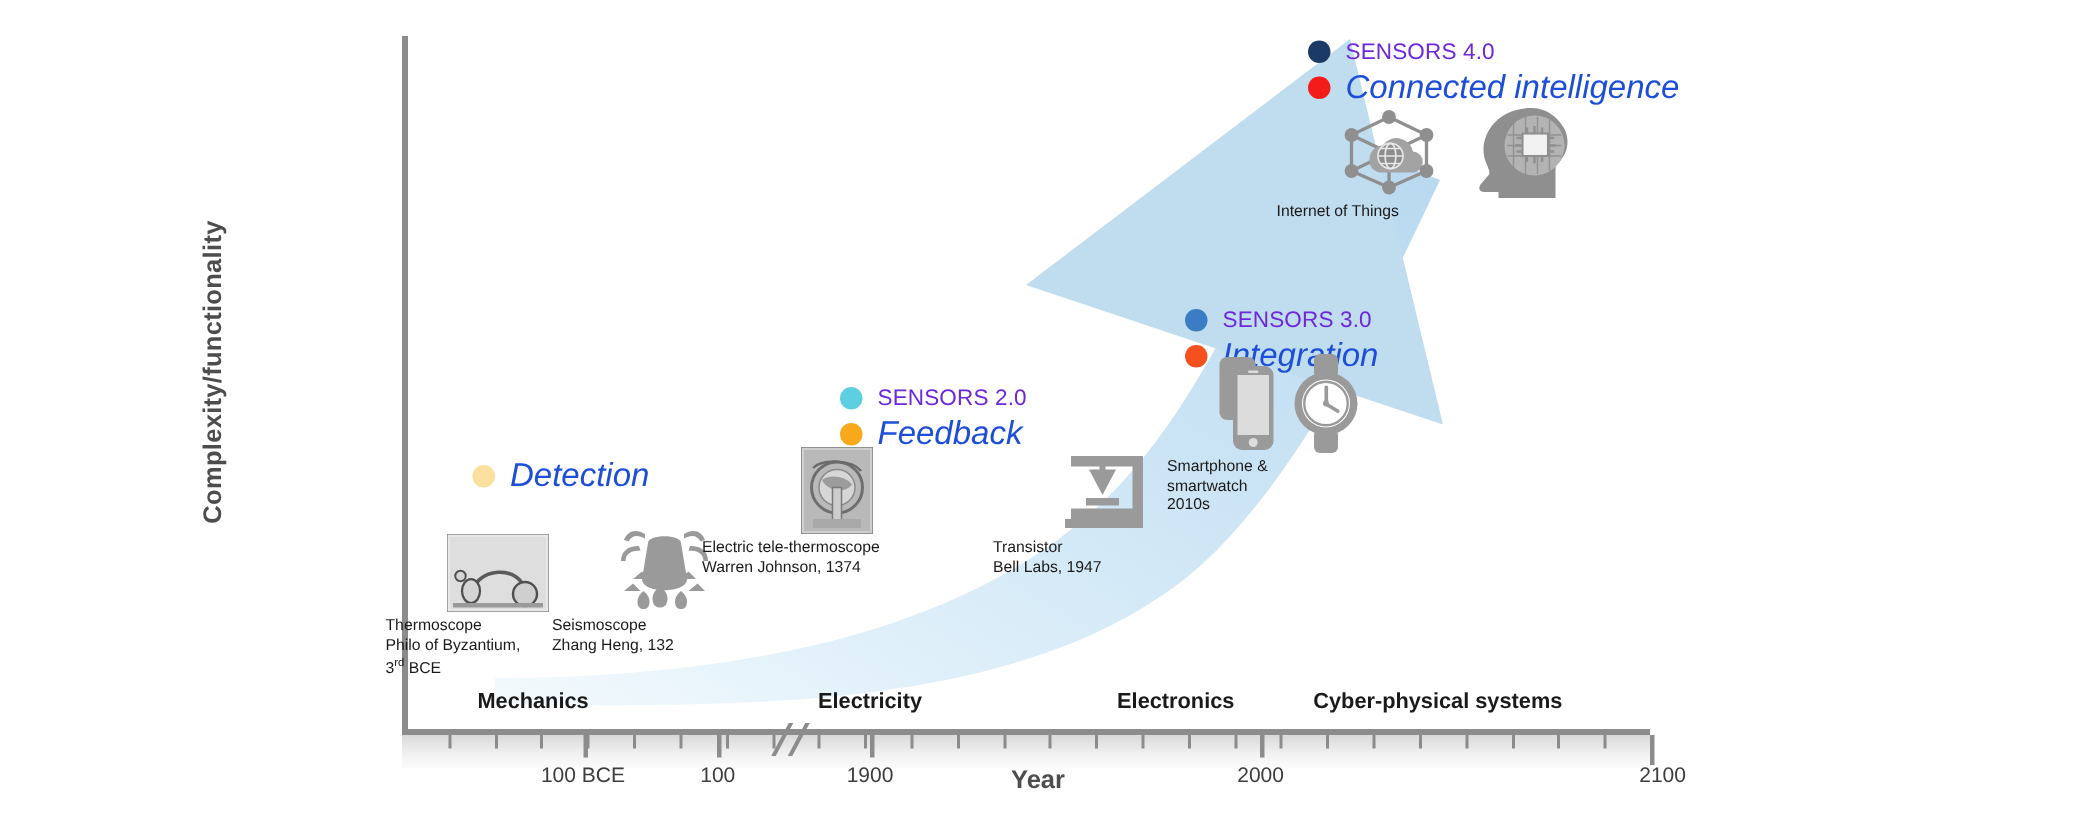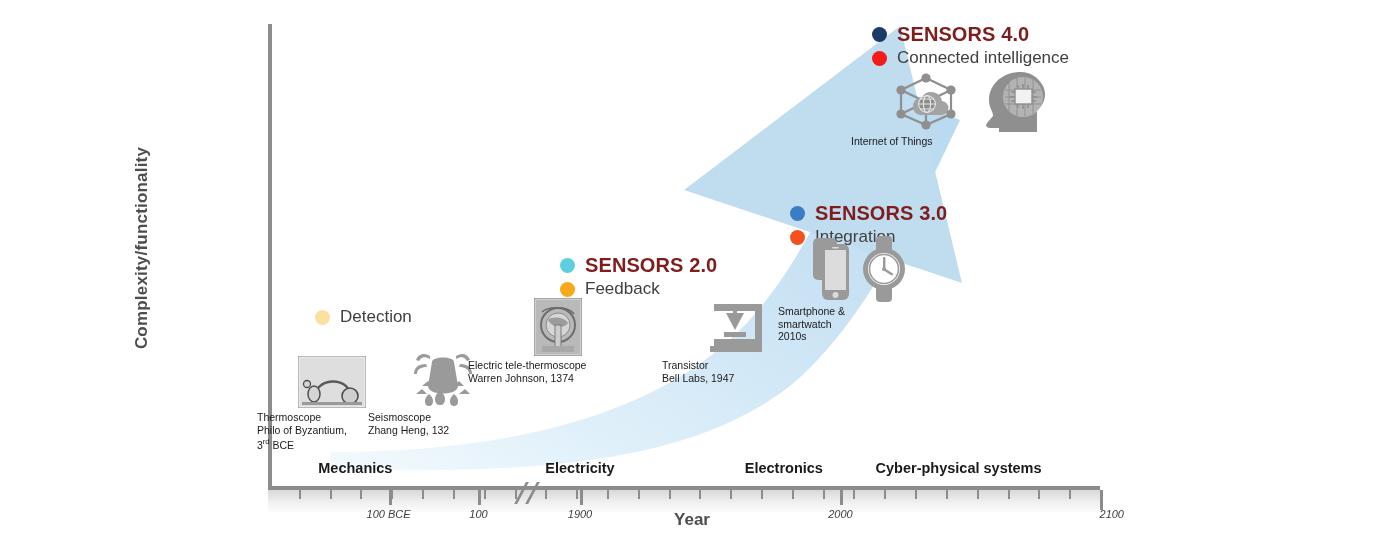--- a/index.html
+++ b/index.html
@@ -70,25 +70,24 @@
     top: 4px;
     width: 2px;
     background: #8c8c8c;
   }
   .tick.minor { height: 9px; }
   .tick.major { height: 15px; width: 3px; }
   .tick.end   { height: 20px; width: 3px; }
   .tick-label {
     position: absolute;
     top: 22px;
-    font-size: 11px;
+    font-size: 14px;
     color: #3d3d3d;
     white-space: nowrap;
     transform: translateX(-50%);
-    font-style: italic;
   }
   .axis-break {
     position: absolute;
     top: -4px;
     left: 0;
     width: 30px;
     height: 22px;
   }
   .axis-break i {
     position: absolute;
@@ -132,29 +131,30 @@
   .group { position: absolute; }
   .group-head { white-space: nowrap; }
   .g-row { display: flex; align-items: center; height: 24px; }
   .dot {
     width: 15px; height: 15px;
     border-radius: 50%;
     margin-right: 10px;
     flex: 0 0 auto;
   }
   .g-title {
-    font-size: 20px;
-    font-weight: bold;
-    color: #7f1d1d;
+    font-size: 15px;
+    font-weight: normal;
+    color: #6d28d9;
     letter-spacing: .1px;
   }
   .g-sub {
-    font-size: 17px;
+    font-size: 22px;
     font-weight: normal;
-    color: #404040;
+    color: #1d4ed8;
+    font-style: italic;
   }
 
   
   .artifact {
     position: absolute;
     text-align: left;
     width: 150px;
     margin-left: -75px;
   }
   .artifact .cap {

